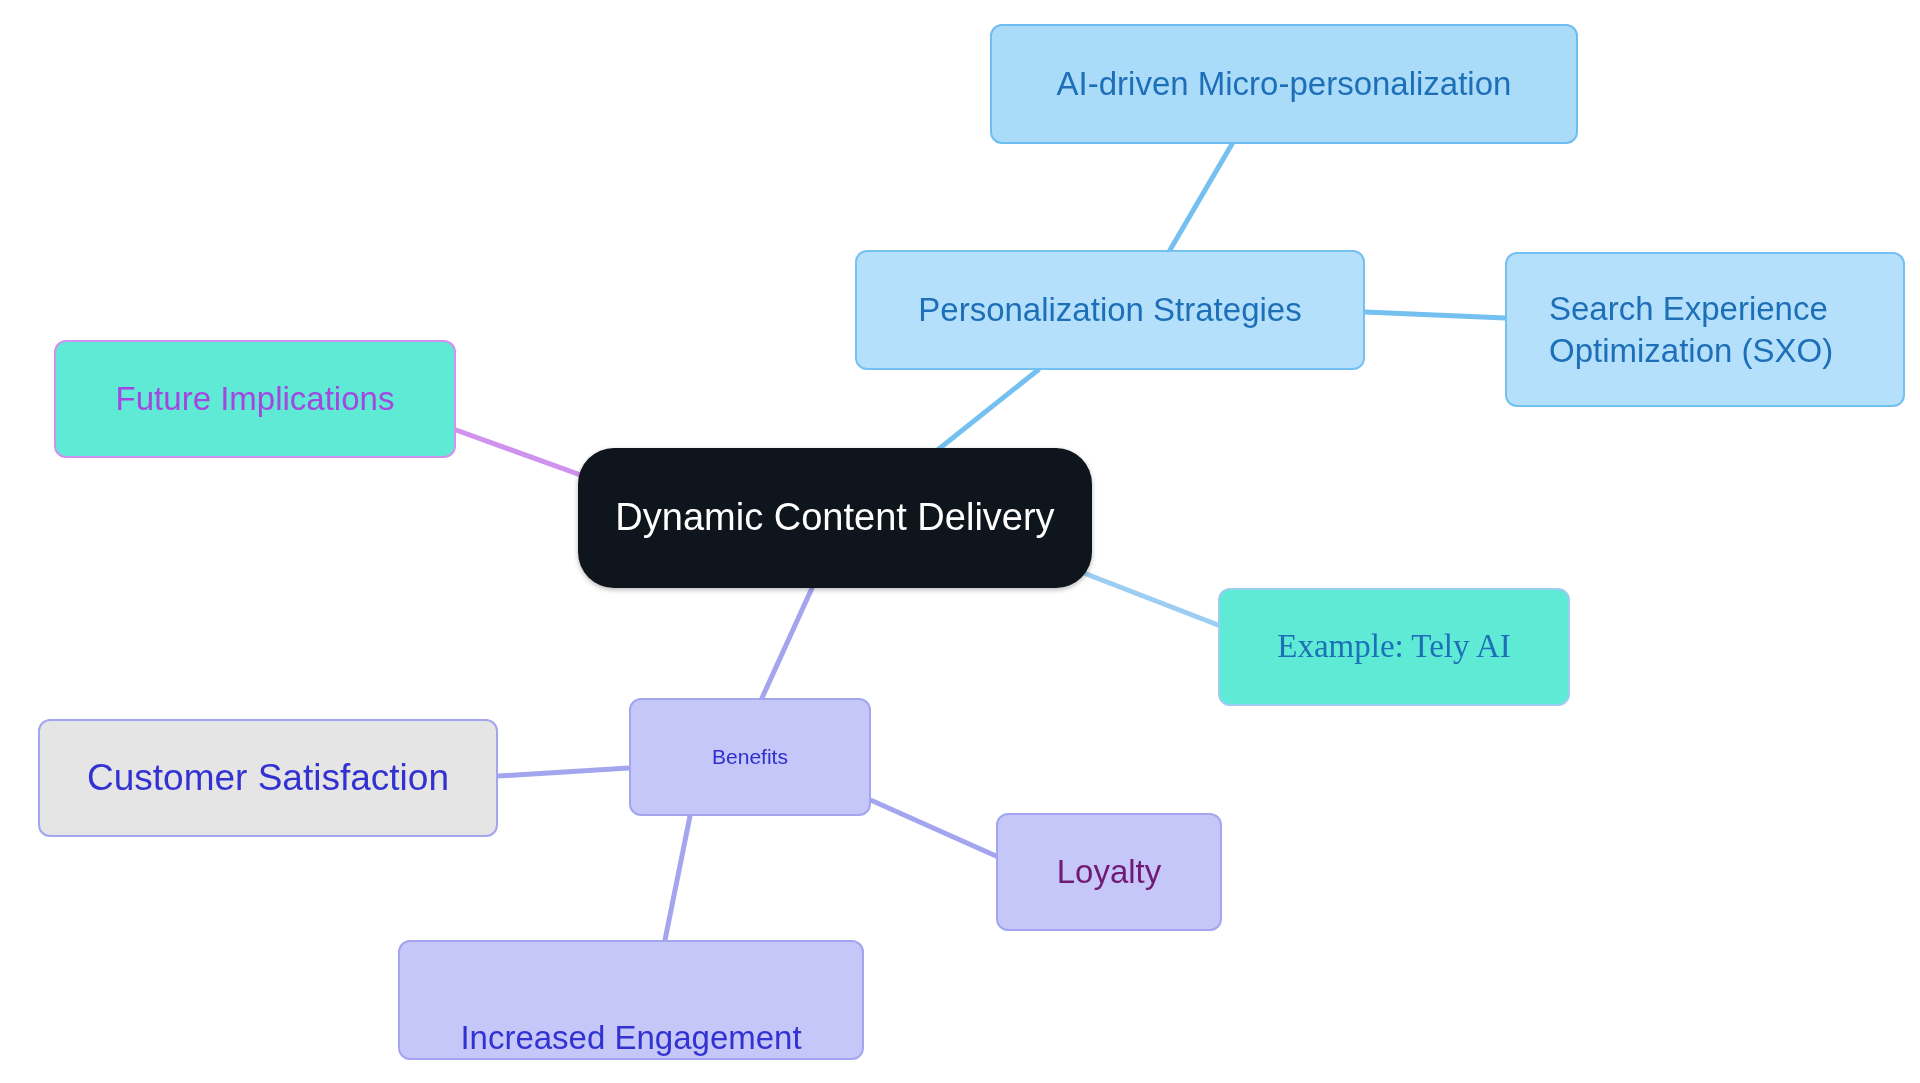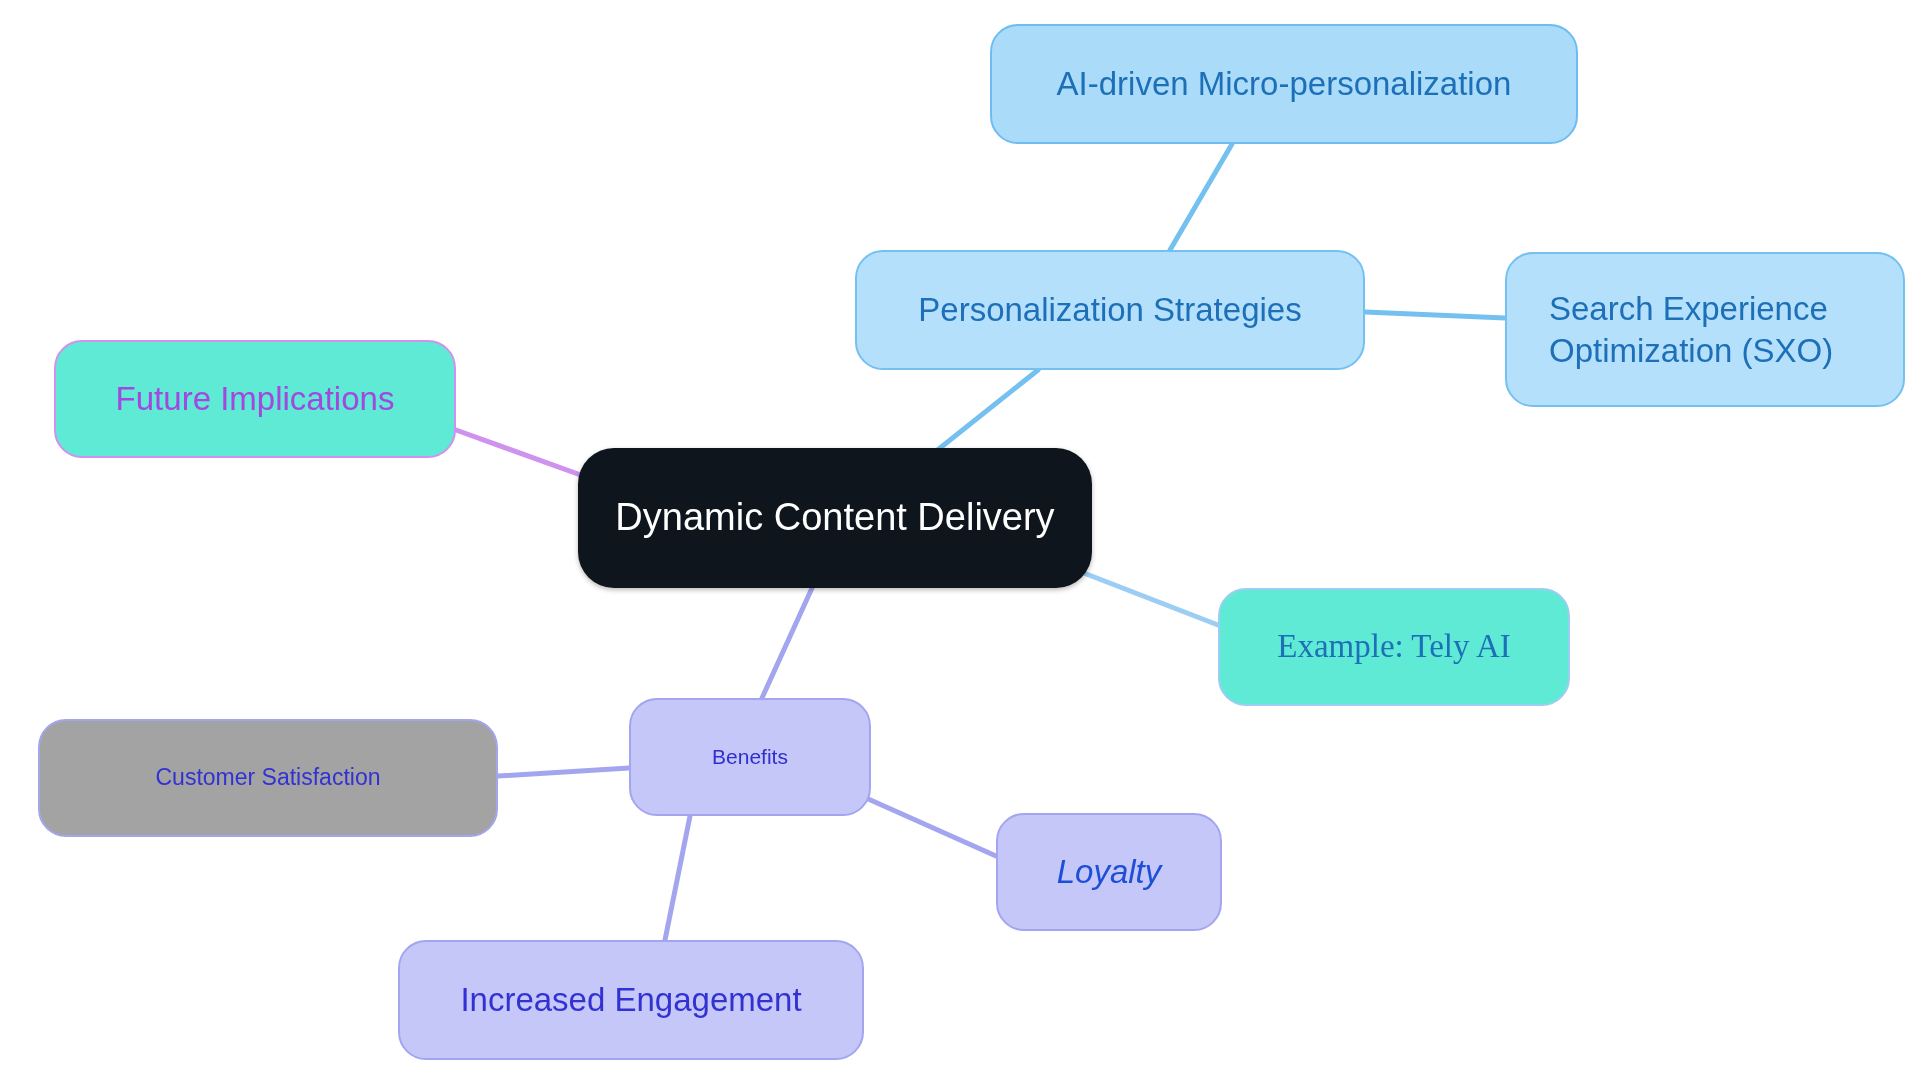--- a/index.html
+++ b/index.html
@@ -39,21 +39,21 @@
     white-space: pre-line;
   }
   .node.center {
     border-radius: 36px;
     justify-content: center;
     text-align: center;
     border-width: 0;
     box-shadow: 0 2px 5px rgba(0,0,0,0.28);
   }
   .node.rounded {
-    border-radius: 28px;
+    border-radius: 12px;
   }
   .node.align-center {
     justify-content: center;
     text-align: center;
   }
   .node.align-left {
     justify-content: flex-start;
     text-align: left;
   }
 </style>
@@ -74,17 +74,17 @@
     </svg>
   <div id="node-layer">
       <div class="node center align-center" style="left: 578px; top: 448px; width: 514px; height: 140px; background: rgb(15, 21, 28); border-color: rgb(15, 21, 28); color: rgb(255, 255, 255); font-size: 38px; line-height: 1.2; padding: 0px 26px;"><span class="node-label">Dynamic Content Delivery</span></div>
       <div class="node rounded align-center" style="left: 855px; top: 250px; width: 510px; height: 120px; background: rgb(181, 224, 251); border-color: rgb(116, 192, 240); color: rgb(29, 111, 184); font-size: 33px; line-height: 1.2; padding: 0px 42px;"><span class="node-label">Personalization Strategies</span></div>
       <div class="node rounded align-center" style="left: 990px; top: 24px; width: 588px; height: 120px; background: rgb(170, 220, 250); border-color: rgb(110, 188, 240); color: rgb(29, 111, 184); font-size: 33px; line-height: 1.2; padding: 0px 26px;"><span class="node-label">AI-driven Micro-personalization</span></div>
       <div class="node rounded align-left" style="left: 1505px; top: 252px; width: 400px; height: 155px; background: rgb(181, 224, 251); border-color: rgb(116, 192, 240); color: rgb(29, 111, 184); font-size: 33px; line-height: 1.25; padding: 0px 0px 0px 42px;"><span class="node-label">Search Experience
 Optimization (SXO)</span></div>
       <div class="node rounded align-center" style="left: 1218px; top: 588px; width: 352px; height: 118px; background: #5eead4; border-color: rgb(156, 205, 242); color: rgb(29, 111, 184); font-size: 33px; line-height: 1.2; padding: 0px 26px; font-family: Liberation Serif, serif;"><span class="node-label">Example: Tely AI</span></div>
       <div class="node rounded align-center" style="left: 54px; top: 340px; width: 402px; height: 118px; background: #5eead4; border-color: rgb(207, 146, 239); color: rgb(163, 71, 224); font-size: 33px; line-height: 1.2; padding: 0px 26px;"><span class="node-label">Future Implications</span></div>
       <div class="node rounded align-center" style="left: 629px; top: 698px; width: 242px; height: 118px; background: rgb(197, 199, 248); border-color: rgb(163, 166, 239); color: rgb(47, 47, 205); font-size: 21px; line-height: 1.2; padding: 0px 26px;"><span class="node-label">Benefits</span></div>
-      <div class="node rounded align-center" style="left: 38px; top: 719px; width: 460px; height: 118px; background: #a3a3a3; border-color: rgb(163, 166, 239); color: rgb(50, 50, 210); font-size: 23px; line-height: 1.2; padding: 0px 26px;"><span class="node-label">Customer Satisfaction</span></div>
-      <div class="node rounded align-center" style="left: 996px; top: 813px; width: 226px; height: 118px; background: rgb(197, 199, 248); border-color: rgb(163, 166, 239); color: #1d4ed8; font-size: 33px; line-height: 1.2; padding: 0px 26px; font-style: italic;"><span class="node-label">Loyalty</span></div>
-      <div class="node rounded align-center" style="left: 398px; top: 940px; width: 466px; height: 120px; background: rgb(197, 199, 248); border-color: rgb(163, 166, 239); color: rgb(50, 50, 210); font-size: 33px; line-height: 1.2; padding: 0px 26px;"><span class="node-label">Increased Engagement</span></div>
+      <div class="node rounded align-center" style="left: 38px; top: 719px; width: 460px; height: 118px; background: #e5e5e5; border-color: rgb(163, 166, 239); color: rgb(50, 50, 210); font-size: 37px; line-height: 1.2; padding: 0px 26px;"><span class="node-label">Customer Satisfaction</span></div>
+      <div class="node rounded align-center" style="left: 996px; top: 813px; width: 226px; height: 118px; background: rgb(197, 199, 248); border-color: rgb(163, 166, 239); color: #701a75; font-size: 33px; line-height: 1.2; padding: 0px 26px;"><span class="node-label">Loyalty</span></div>
+      <div class="node rounded align-center" style="left: 398px; top: 940px; width: 466px; height: 120px; background: rgb(197, 199, 248); border-color: rgb(163, 166, 239); color: rgb(50, 50, 210); font-size: 33px; line-height: 1.2; padding: 0px 26px; align-items: flex-end;"><span class="node-label">Increased Engagement</span></div>
     </div>
 </div>
 
 </body></html>

